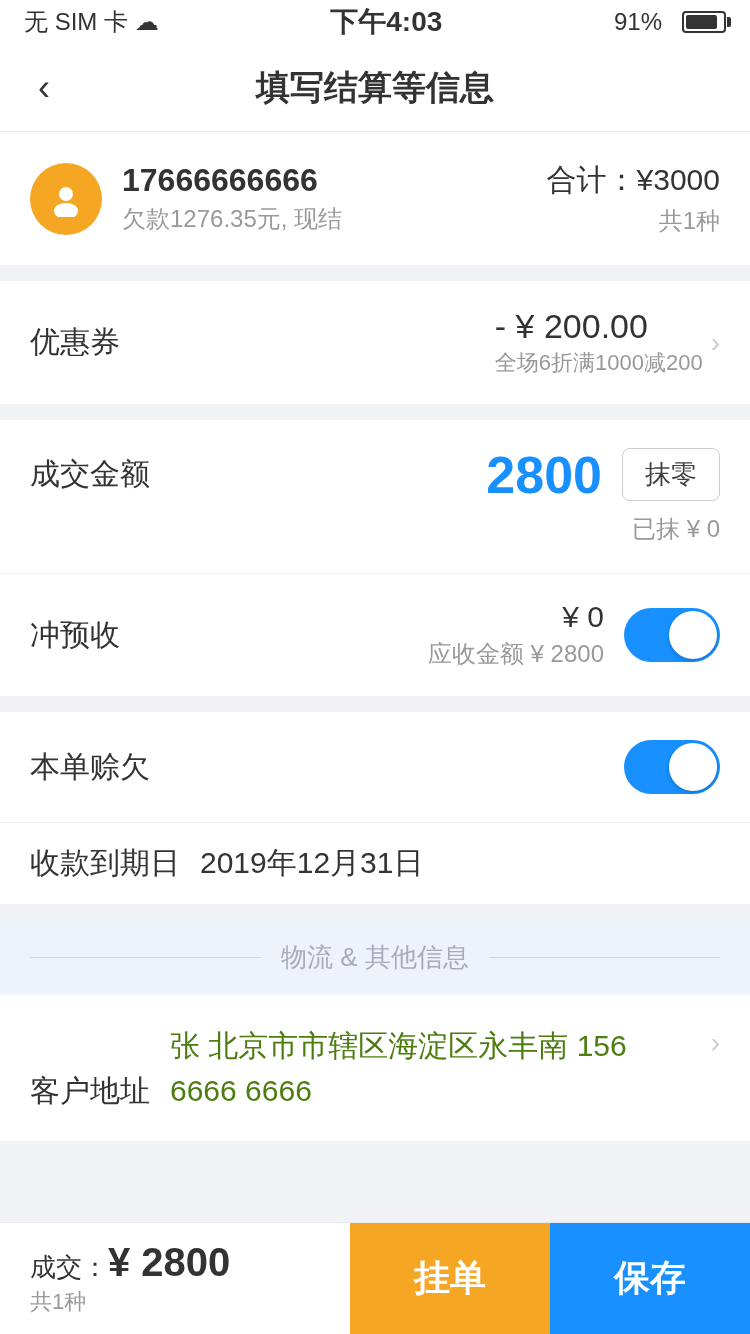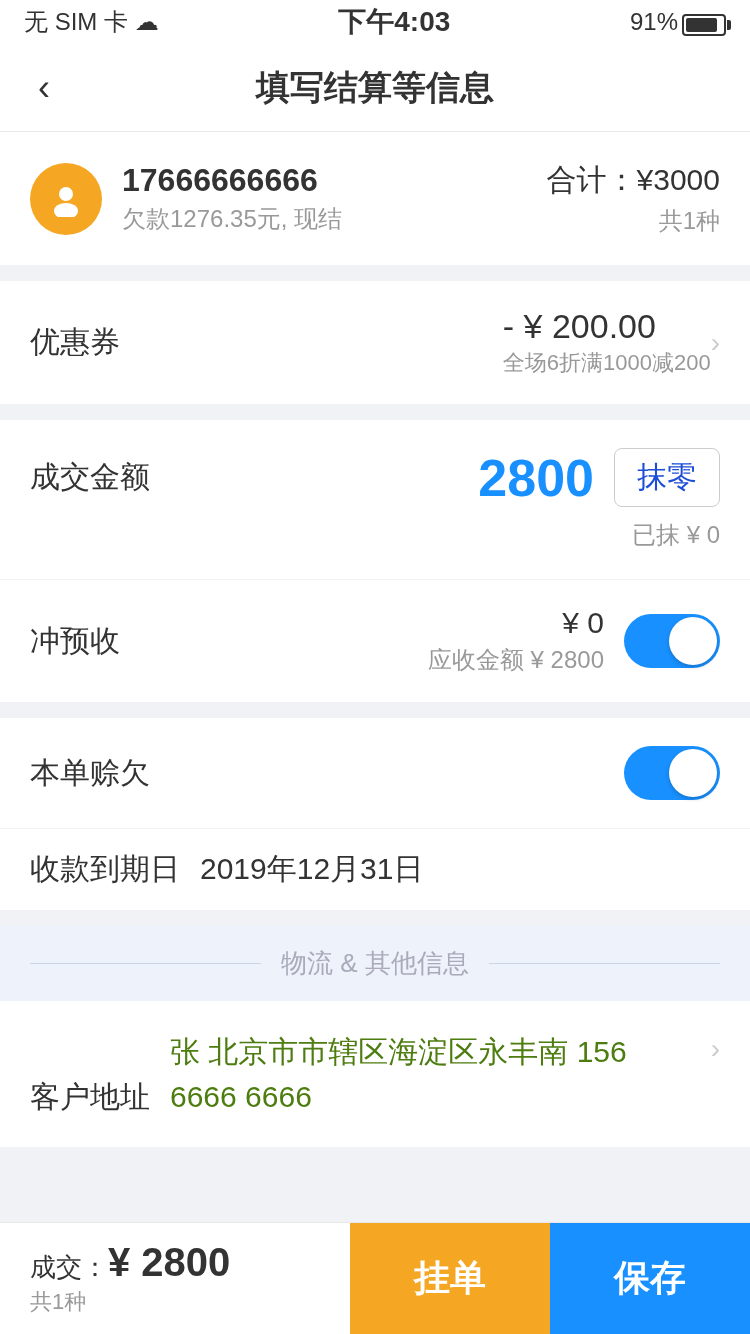--- a/index.html
+++ b/index.html
@@ -21,21 +21,21 @@
       background: #fff;
       display: flex;
       align-items: center;
       justify-content: space-between;
       padding: 0 24px;
       font-size: 24px;
       font-weight: 500;
     }
     .status-left { display: flex; align-items: center; gap: 10px; }
     .status-center { font-size: 28px; font-weight: 600; }
-    .status-right { display: flex; align-items: flex-end; gap: 4px; font-size: 24px; }
+    .status-right { display: flex; align-items: center; gap: 20px; font-size: 24px; }
     .battery-icon {
       width: 44px; height: 22px;
       border: 2px solid #333;
       border-radius: 4px;
       position: relative;
       display: inline-flex;
       align-items: center;
       padding: 2px;
     }
     .battery-icon::after {
@@ -148,20 +148,21 @@
       padding: 26px 30px;
       background: #fff;
     }
     .coupon-label {
       font-size: 30px;
       color: #333;
     }
     .coupon-right {
       display: flex;
       align-items: center;
+      gap: 8px;
     }
     .coupon-amount {
       font-size: 34px;
       color: #333;
       font-weight: 500;
     }
     .coupon-desc {
       font-size: 22px;
       color: #999;
       margin-top: 2px;
@@ -202,22 +203,22 @@
     .deal-amount {
       font-size: 52px;
       font-weight: 600;
       color: #1890ff;
       line-height: 1;
     }
     .round-btn {
       border: 1px solid #ccc;
       border-radius: 8px;
       padding: 8px 22px;
-      font-size: 30px;
-      color: #1d4ed8;
+      font-size: 26px;
+      color: #404040;
       background: #fff;
       cursor: pointer;
     }
     .deal-sub {
       font-size: 24px;
       color: #999;
       text-align: right;
       margin-top: 12px;
     }
 

